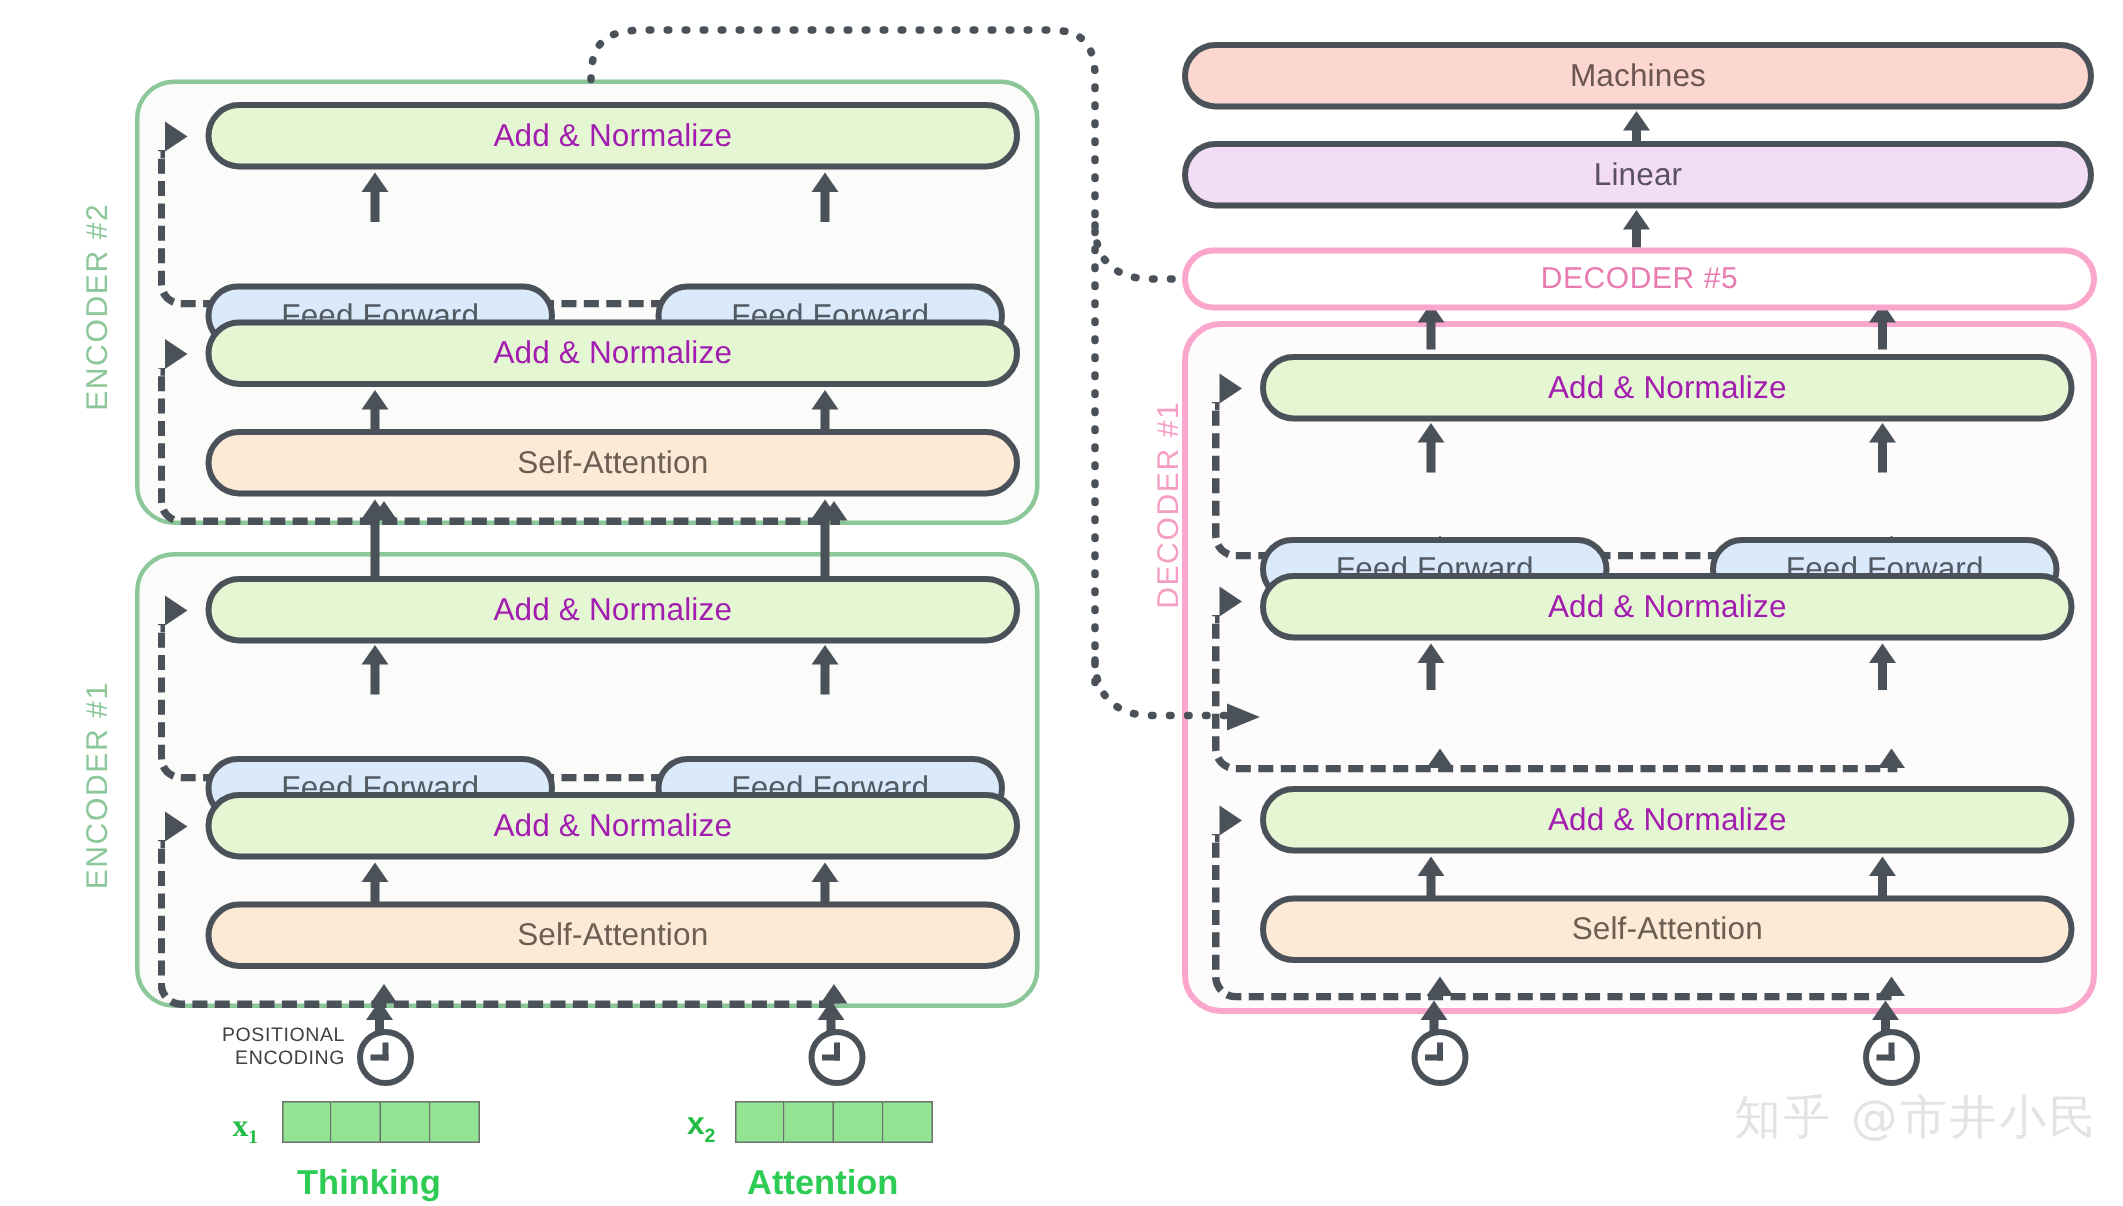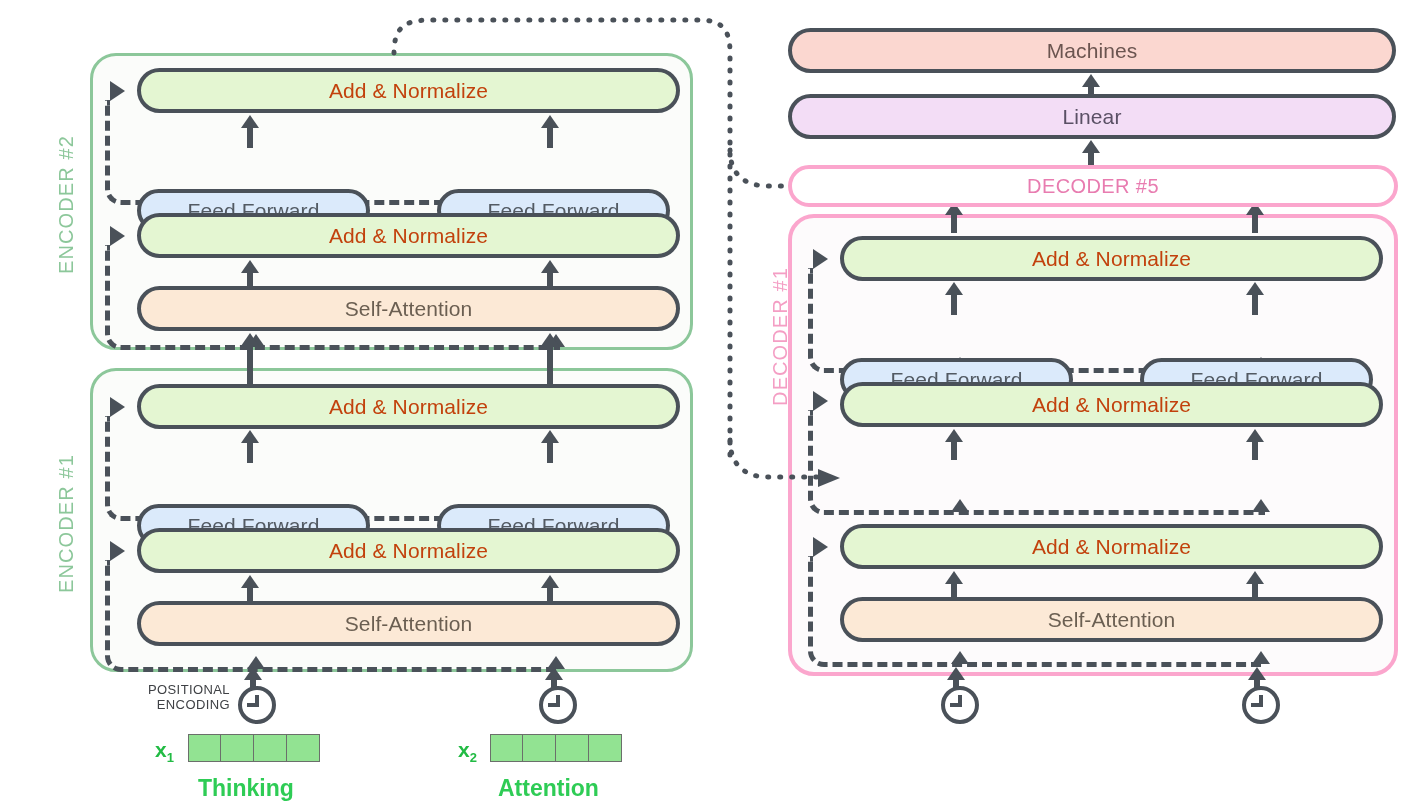--- a/index.html
+++ b/index.html
@@ -4,21 +4,21 @@
 <style>
   html,body{margin:0;padding:0;background:#ffffff;}
   body{width:1415px;height:804px;position:relative;overflow:hidden;
        font-family:"Liberation Sans","DejaVu Sans",sans-serif;}
   #stage{position:absolute;left:0;top:0;width:1415px;height:804px;}
 
   
   .blk{position:absolute;box-sizing:border-box;border:4px solid #4a5159;
        border-radius:999px;display:flex;align-items:center;justify-content:center;
        font-size:21px;letter-spacing:.1px;z-index:6;}
-  .blk.addnorm{background:#e4f6d2;color:#c2410c;}
+  .blk.addnorm{background:#e4f6d2;color:#a21caf;}
   .blk.ff{background:#dbeafb;color:#525a63;margin-top:48px;}
   .blk.attn{background:#fce9d6;color:#6b5f52;}
   .blk.softmax{background:#fbd7d0;color:#6b5550;}
   .blk.linear{background:#f3ddf6;color:#5a5065;}
 
   
   .grp{position:absolute;box-sizing:border-box;border-radius:26px;background:#fbfcfa;z-index:2;}
   .grp.enc{border:3px solid #8cc79a;}
   .grp.dec{border:4px solid #fba6cd;background:#fdfbfc;}
   .grp.dec2{border:4px solid #fba6cd;background:#ffffff;border-radius:999px;
@@ -209,21 +209,21 @@
   <div class="pelabel" style="left:120px;top:682px;width:110px;">
     <span>POSITIONAL</span><br>
     <span>ENCODING</span>
   </div>
 
   <div class="pcirc" style="left:238px;top:686px;"></div>
   <div class="pcirc" style="left:539px;top:686px;"></div>
   <div class="pcirc" style="left:941px;top:686px;"></div>
   <div class="pcirc" style="left:1242px;top:686px;"></div>
 
-  <div class="vsub" style="left:155px;top:738px;">
+  <div class="vsub" style="left:155px;top:738px;font-family:Liberation Serif, serif;">
     <span>x</span><sub>1</sub>
   </div>
   <div class="vec" style="left:188px;top:734px;">
     <div class="cell"></div>
     <div class="cell"></div>
     <div class="cell"></div>
     <div class="cell"></div>
   </div>
   <div class="word" style="left:198px;top:775px;">Thinking</div>
 
@@ -231,13 +231,14 @@
     <span>x</span><sub>2</sub>
   </div>
   <div class="vec" style="left:490px;top:734px;">
     <div class="cell"></div>
     <div class="cell"></div>
     <div class="cell"></div>
     <div class="cell"></div>
   </div>
   <div class="word" style="left:498px;top:775px;">Attention</div>
 
+  <div class="wm">知乎 @市井小民</div>
 </div>
 
 </body></html>

